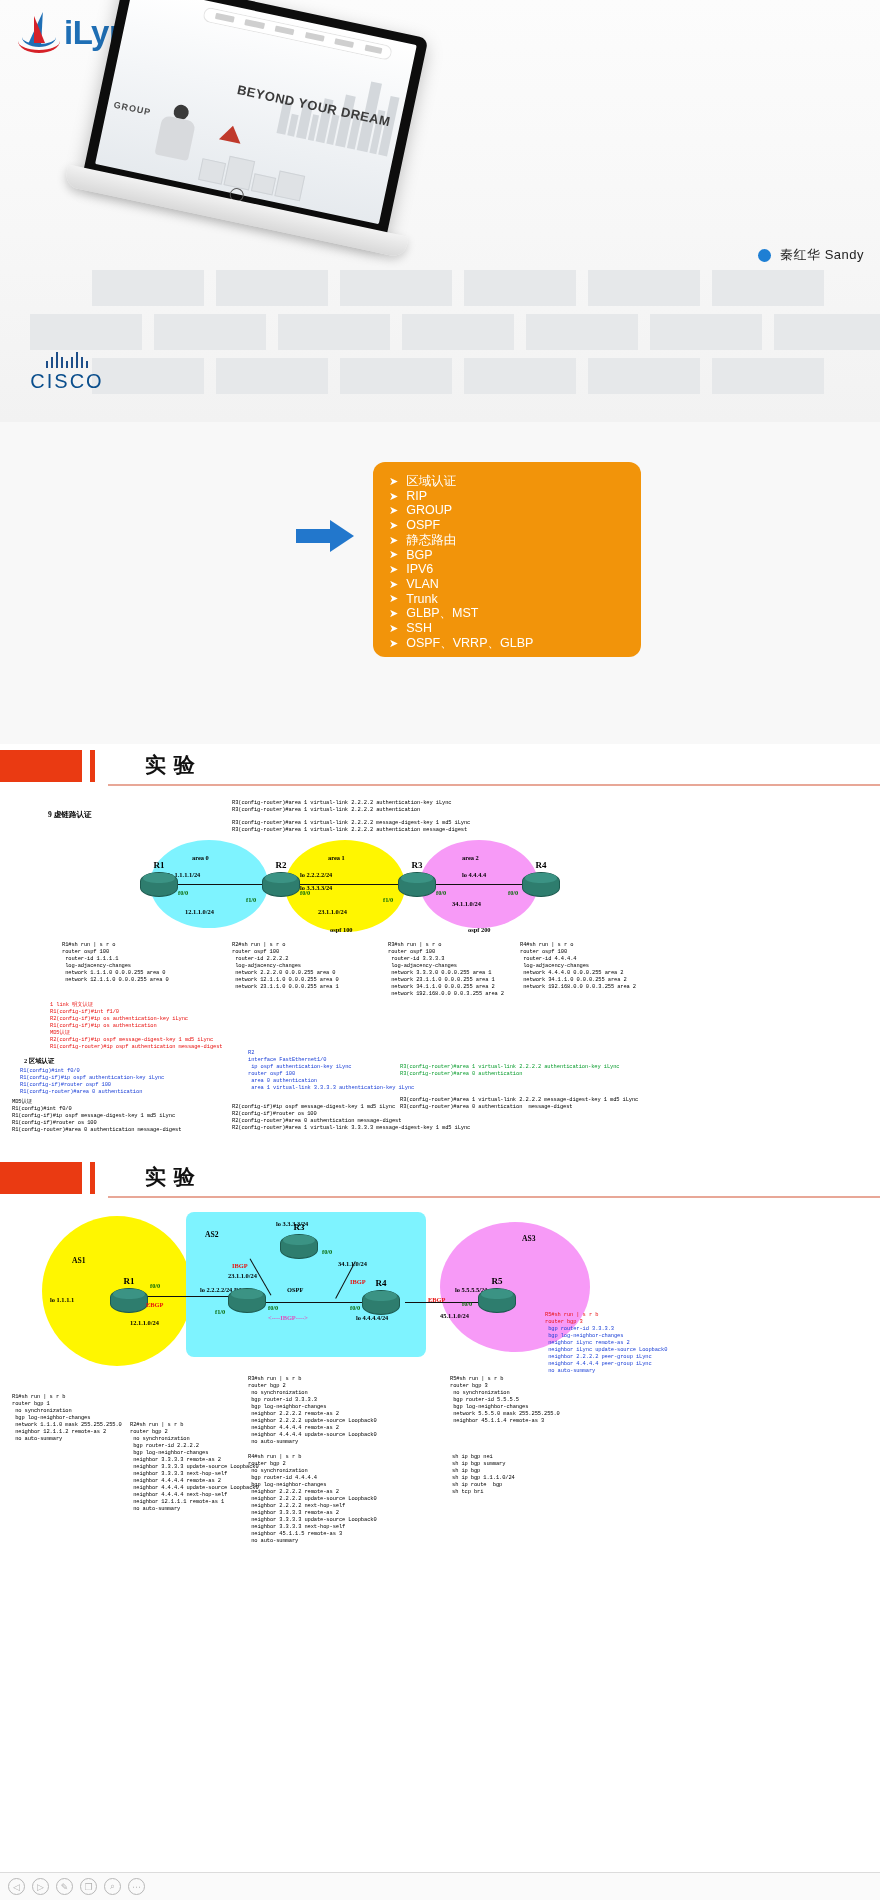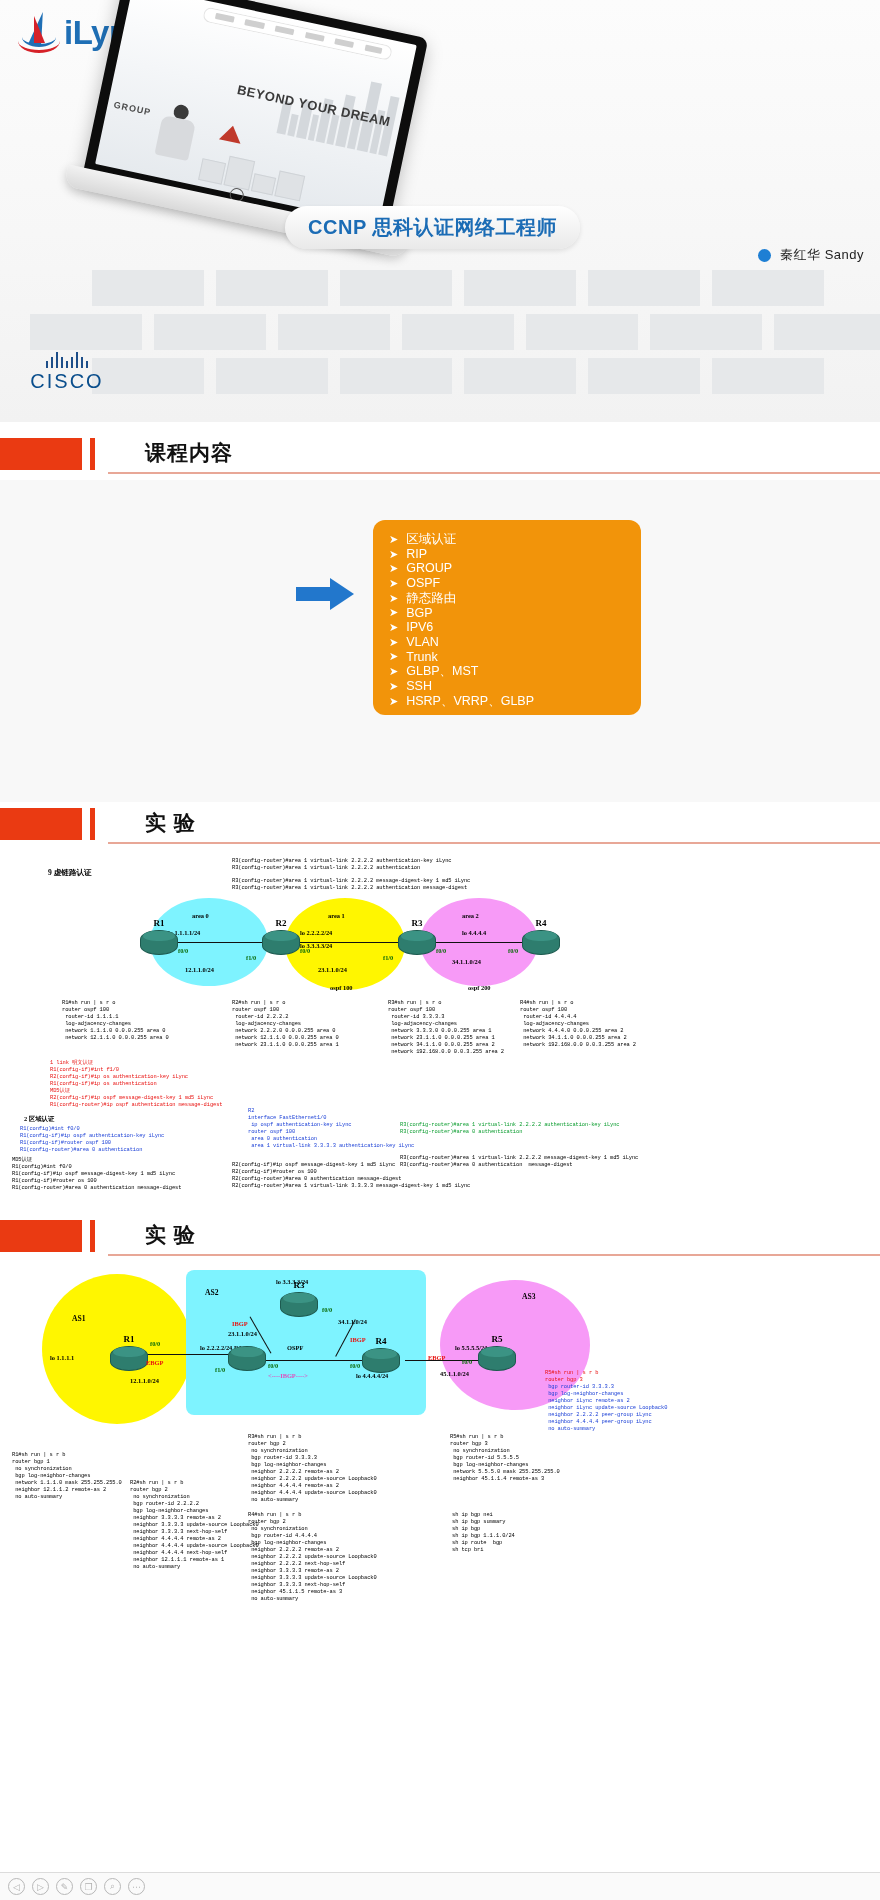--- a/index.html
+++ b/index.html
@@ -216,23 +216,20 @@
           <div class="lp-person">
             <span class="head"></span>
               <span class="body"></span>
           </div>
         </div>
       </div>
       <div class="laptop-notch"></div>
       <div class="laptop-base"></div>
     </div>
 
-    <div class="title-pill">
-      <span>CCNP 思科认证网络工程师</span>
-    </div>
 
     <div class="presenter">
       <span class="dot"></span>
       <span class="nm">秦红华   Sandy</span>
     </div>
 
     <div class="grid-band">
       <i style="left:92px;  top:0px;  width:112px;height:36px"></i>
       <i style="left:216px; top:0px;  width:112px;height:36px"></i>
       <i style="left:340px; top:0px;  width:112px;height:36px"></i>
@@ -263,26 +260,20 @@
           <i style="height:7px"></i>
           <i style="height:11px"></i>
         <i style="height:16px"></i>
           <i style="height:11px"></i>
           <i style="height:7px"></i>
       </div>
       <div class="word">CISCO</div>
     </div>
   </div>
 
-  <div class="sec" style="margin-top:10px;">
-    <div class="blk"></div>
-    <div class="tick"></div>
-    <div class="t">课程内容</div>
-    <div class="rule"></div>
-  </div>
 
   <div class="slide-content">
     <div class="big-arrow">
       <span class="shaft"></span>
         <span class="head"></span>
     </div>
     <div class="orange-card">
       <ul>
         <li>
             <span class="bullet">➤</span>
@@ -323,21 +314,21 @@
         <li>
             <span class="bullet">➤</span>
             <span>GLBP、MST</span>
           </li>
         <li>
             <span class="bullet">➤</span>
             <span>SSH</span>
           </li>
         <li>
             <span class="bullet">➤</span>
-            <span>HSRP、VRRP、GLBP</span>
+            <span>OSPF、VRRP、GLBP</span>
           </li>
       </ul>
     </div>
   </div>
 
   <div class="sec">
     <div class="blk"></div>
     <div class="tick"></div>
     <div class="t">实 验</div>
     <div class="rule"></div>

